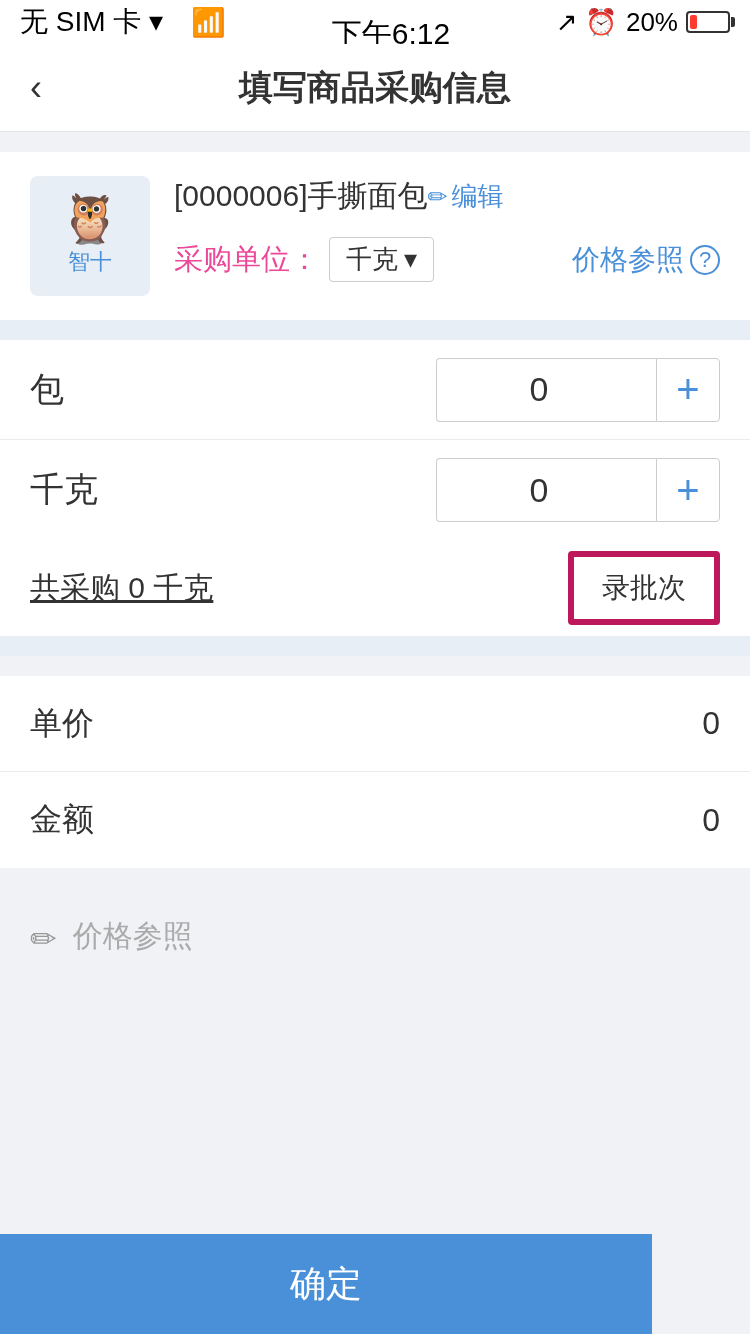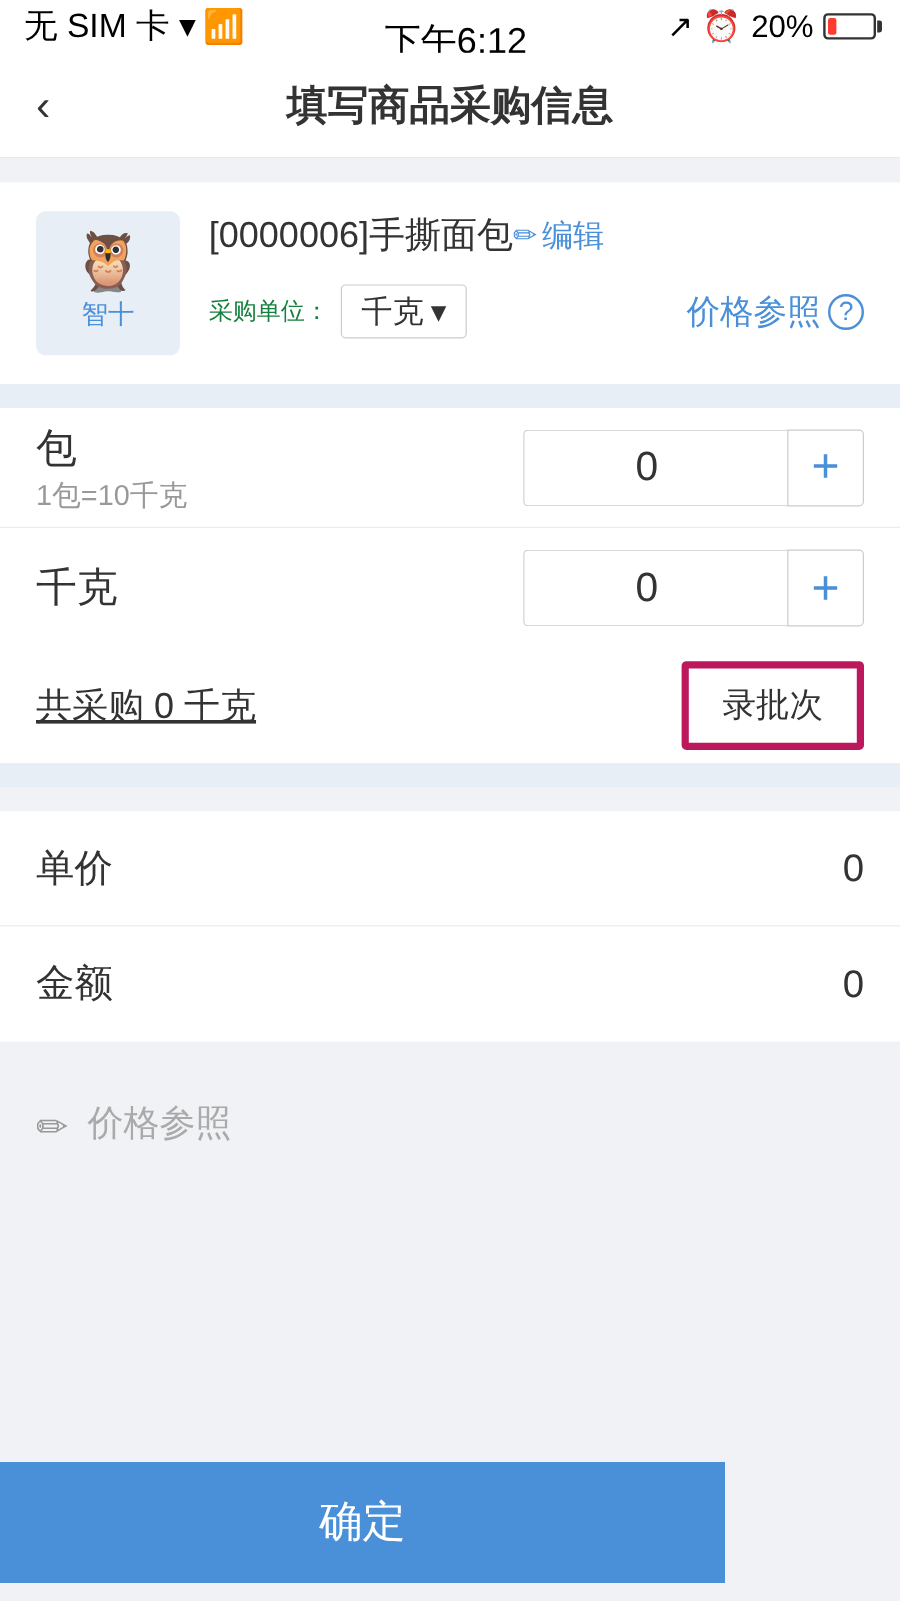--- a/index.html
+++ b/index.html
@@ -18,21 +18,21 @@
       width: 750px;
       height: 44px;
       background: #fff;
       display: flex;
       align-items: center;
       justify-content: space-between;
       padding: 0 20px;
       font-size: 28px;
       color: #000;
     }
-    .status-left { display: flex; align-items: center; gap: 6px; }
+    .status-left { display: flex; align-items: center; gap: 28px; }
     .status-center { font-weight: 500; font-size: 30px; margin-top: 24px; }
     .status-right { display: flex; align-items: center; gap: 8px; font-size: 26px; }
     .battery-bar {
       width: 44px; height: 22px; border: 2px solid #333; border-radius: 4px; position: relative; display: inline-flex; align-items: center; padding: 2px;
     }
     .battery-bar::after {
       content: ''; position: absolute; right: -7px; top: 50%; transform: translateY(-50%);
       width: 4px; height: 10px; background: #333; border-radius: 0 2px 2px 0;
     }
     .battery-fill {
@@ -113,21 +113,21 @@
       gap: 4px;
       cursor: pointer;
     }
     .edit-icon { font-size: 24px; }
     .product-unit-row {
       margin-top: 20px;
       display: flex;
       align-items: center;
       justify-content: space-between;
     }
-    .unit-label { font-size: 20px; color: #15803d; }
+    .unit-label { font-size: 29px; color: #ec4899; }
     .unit-select {
       border: 1px solid #ccc;
       border-radius: 4px;
       padding: 4px 16px;
       font-size: 26px;
       color: #333;
       background: #fff;
       display: flex;
       align-items: center;
       gap: 6px;
@@ -245,23 +245,23 @@
       gap: 16px;
       min-height: 200px;
       align-items: flex-start;
     }
     .remarks-icon { font-size: 32px; color: #999; margin-top: 4px; }
     .remarks-placeholder { font-size: 30px; color: #aaa; }
 
     
     .confirm-bar {
       position: fixed;
-      bottom: 16px;
+      bottom: 0;
       left: 0;
-      width: 604px;
+      width: 652px;
       height: 100px;
       background: #4a90d9;
       display: flex;
       align-items: center;
       justify-content: center;
       cursor: pointer;
     }
     .confirm-label {
       font-size: 36px;
       color: #fff;
@@ -324,21 +324,20 @@
   </div>
 </div>
 
 <div class="divider-gray"></div>
 
 <div class="input-section">
 
   <div class="input-row">
     <div class="input-label-group">
       <span class="input-label-main">包</span>
-      <span class="input-label-sub">1包=10千克</span>
     </div>
     <div class="input-field-group">
       <input class="qty-input" type="number" value="0" style="">
       <div class="qty-plus">+</div>
     </div>
   </div>
 
   <div class="input-row">
     <div class="input-label-group">
       <span class="input-label-main">千克</span>

